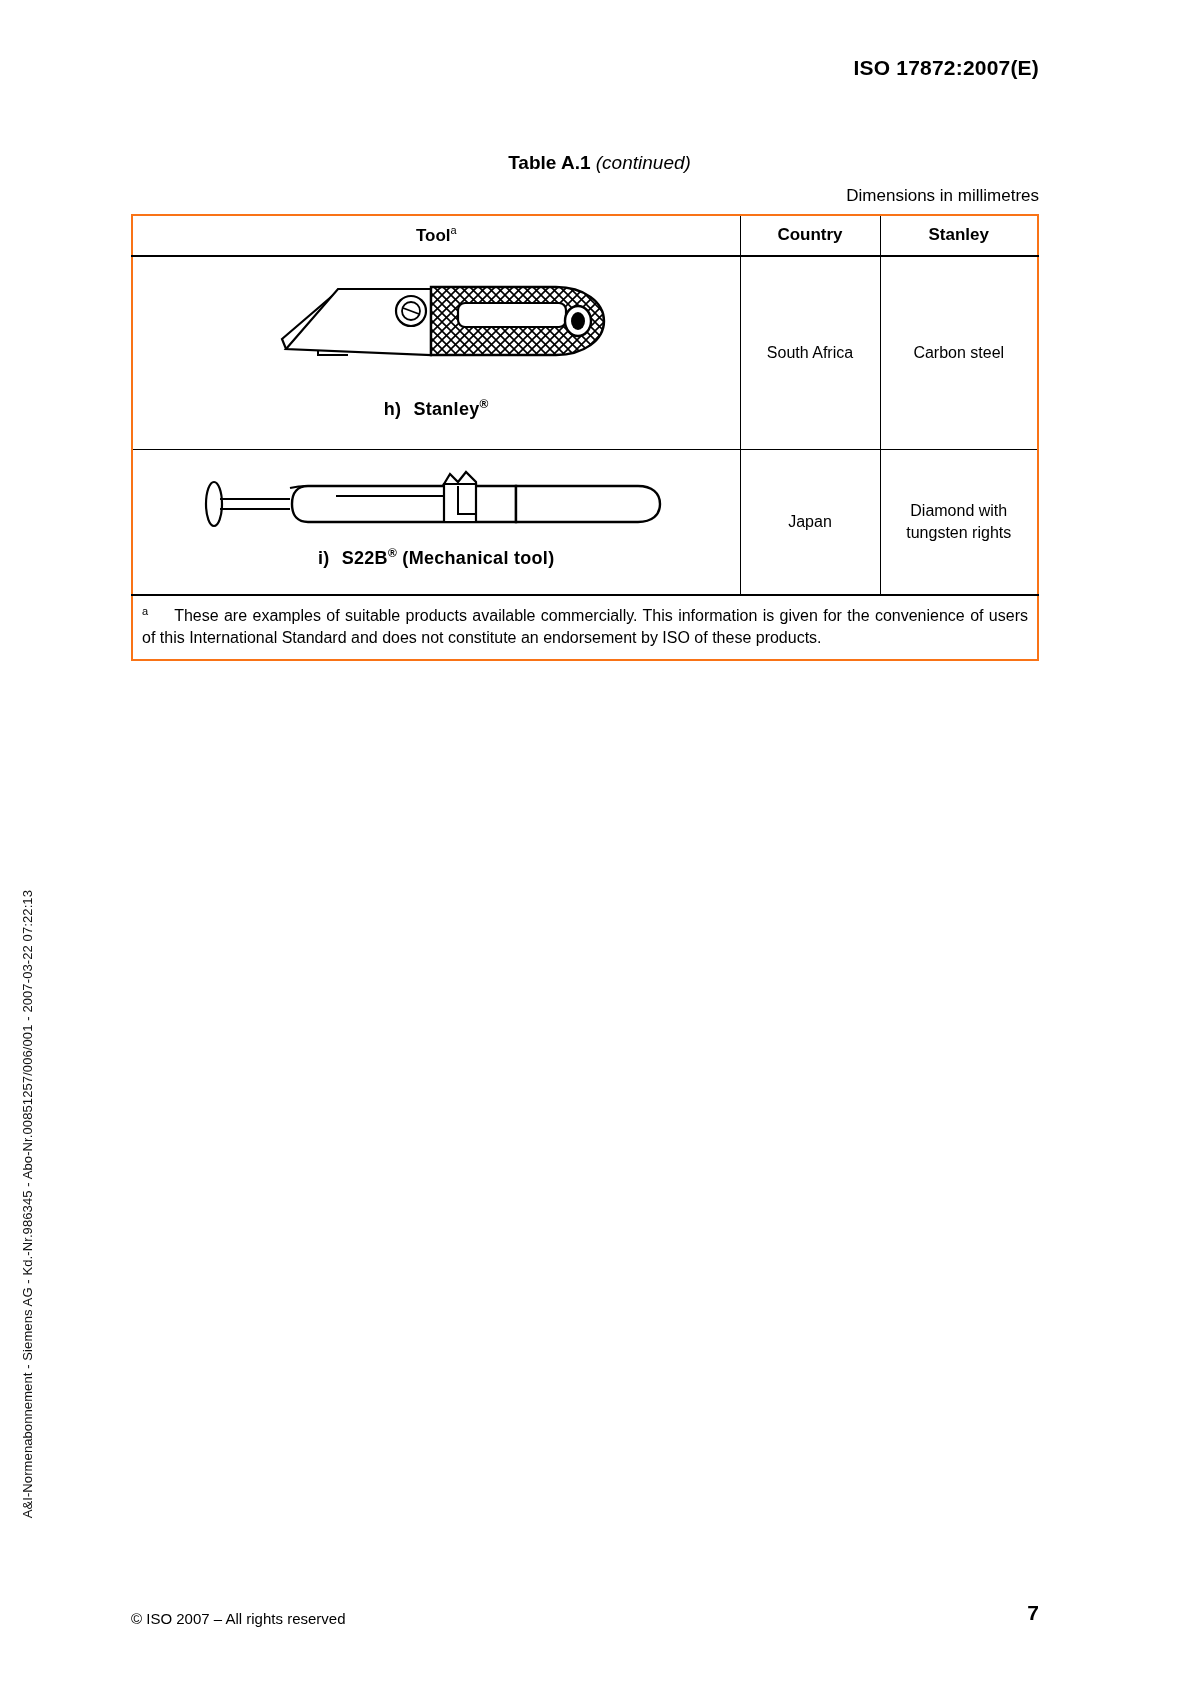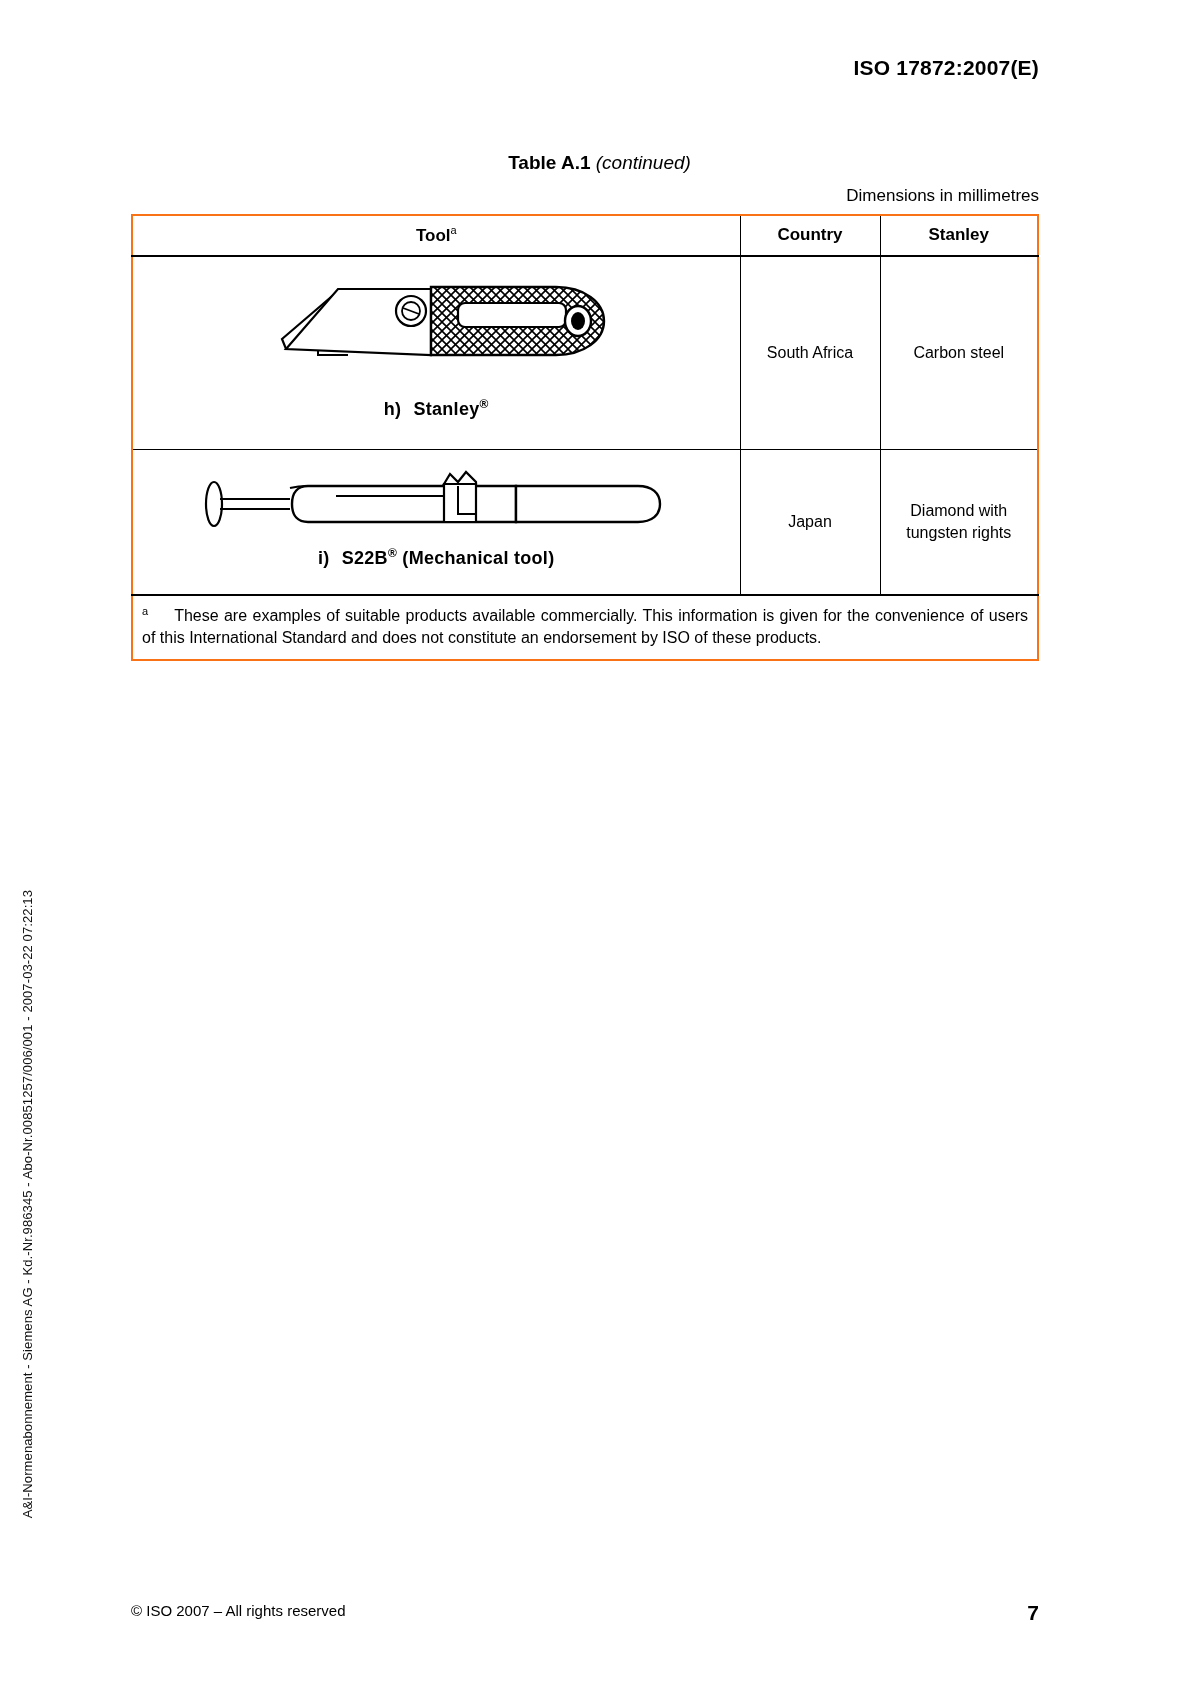--- a/index.html
+++ b/index.html
@@ -143,21 +143,21 @@
     white-space: nowrap;
     transform-origin: left top;
     transform: rotate(-90deg) translateX(-100%);
     letter-spacing: 0.1px;
   }
 
   
   .footer-left {
     position: absolute;
     left: 131px;
-    bottom: 78px;
+    bottom: 70px;
     font-size: 15px;
   }
   .footer-right {
     position: absolute;
     right: 160px;
     bottom: 72px;
     font-size: 21px;
     font-weight: bold;
   }
 </style>

